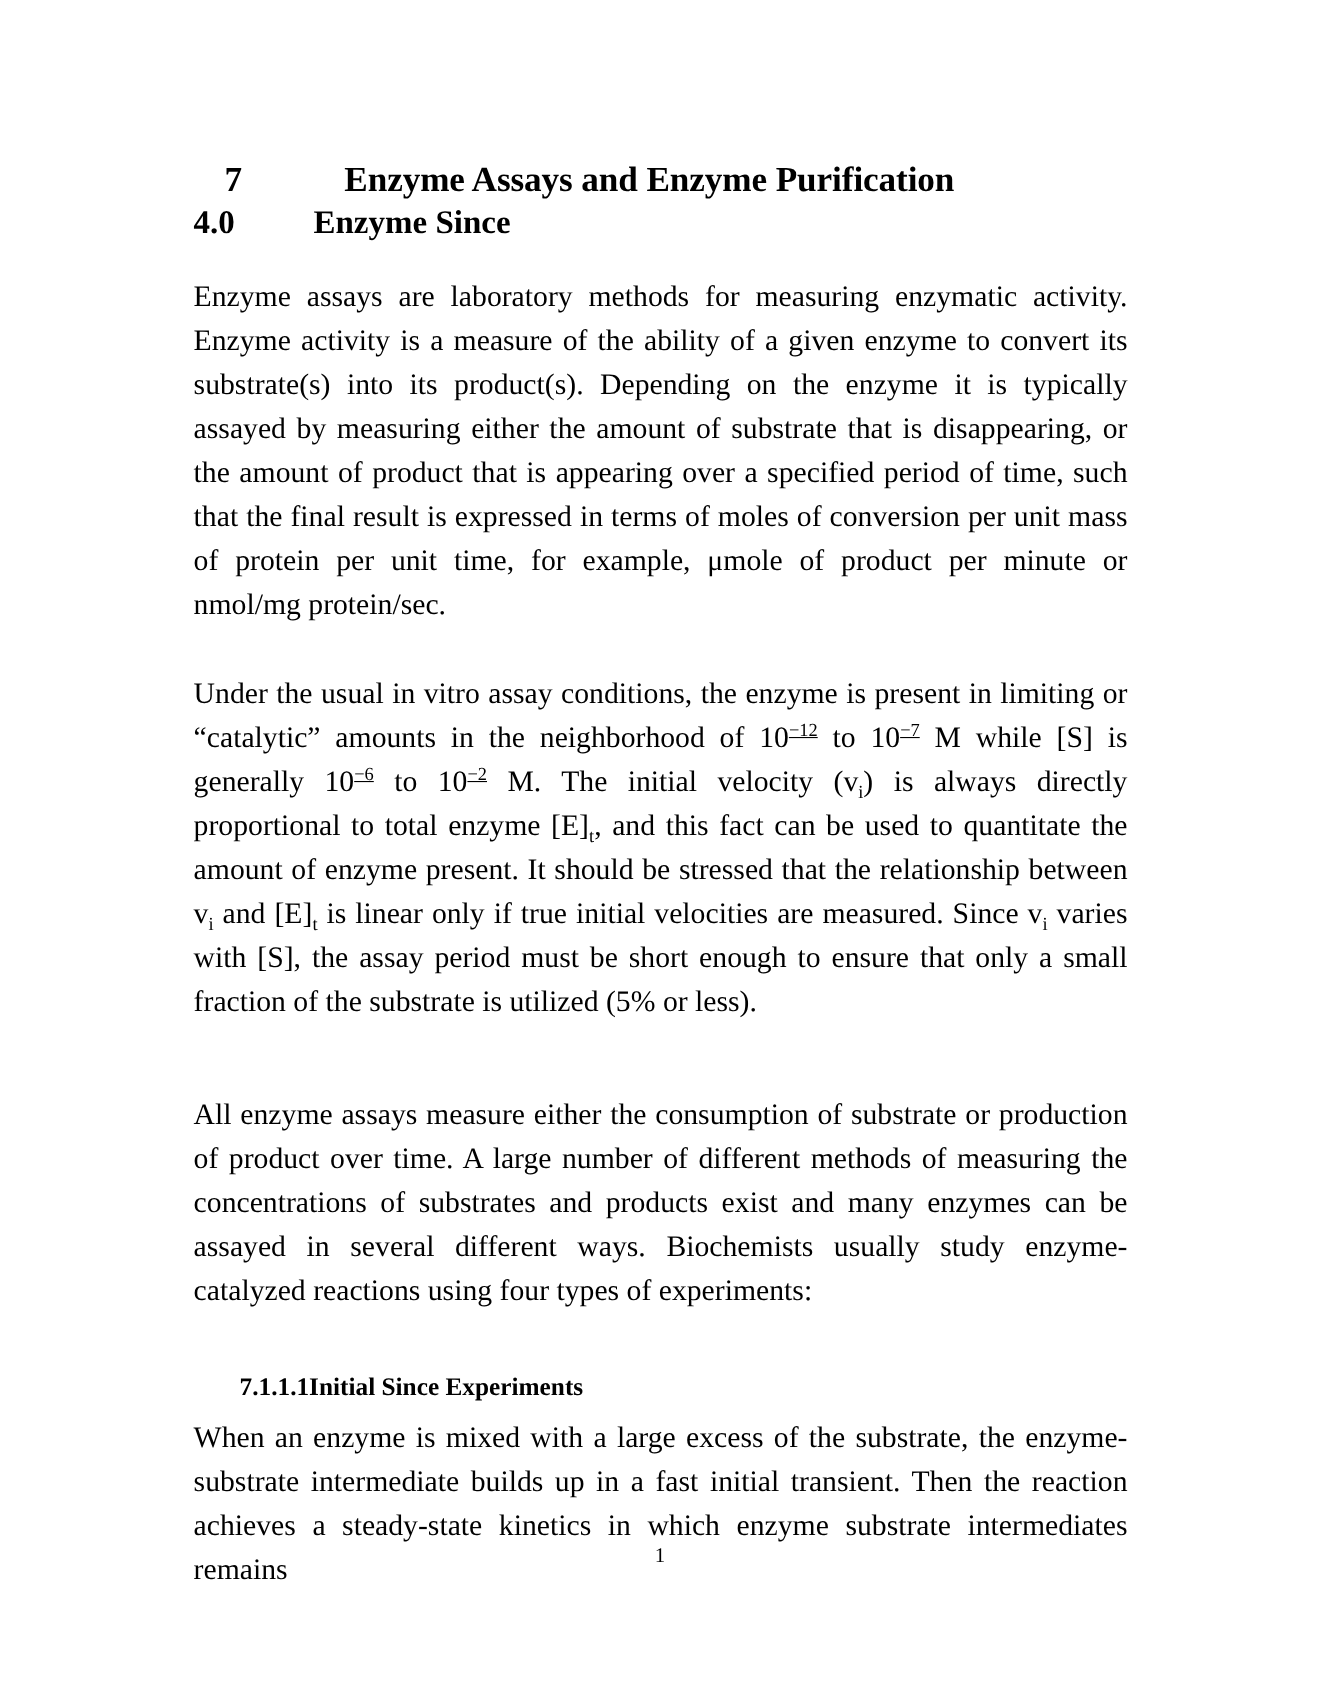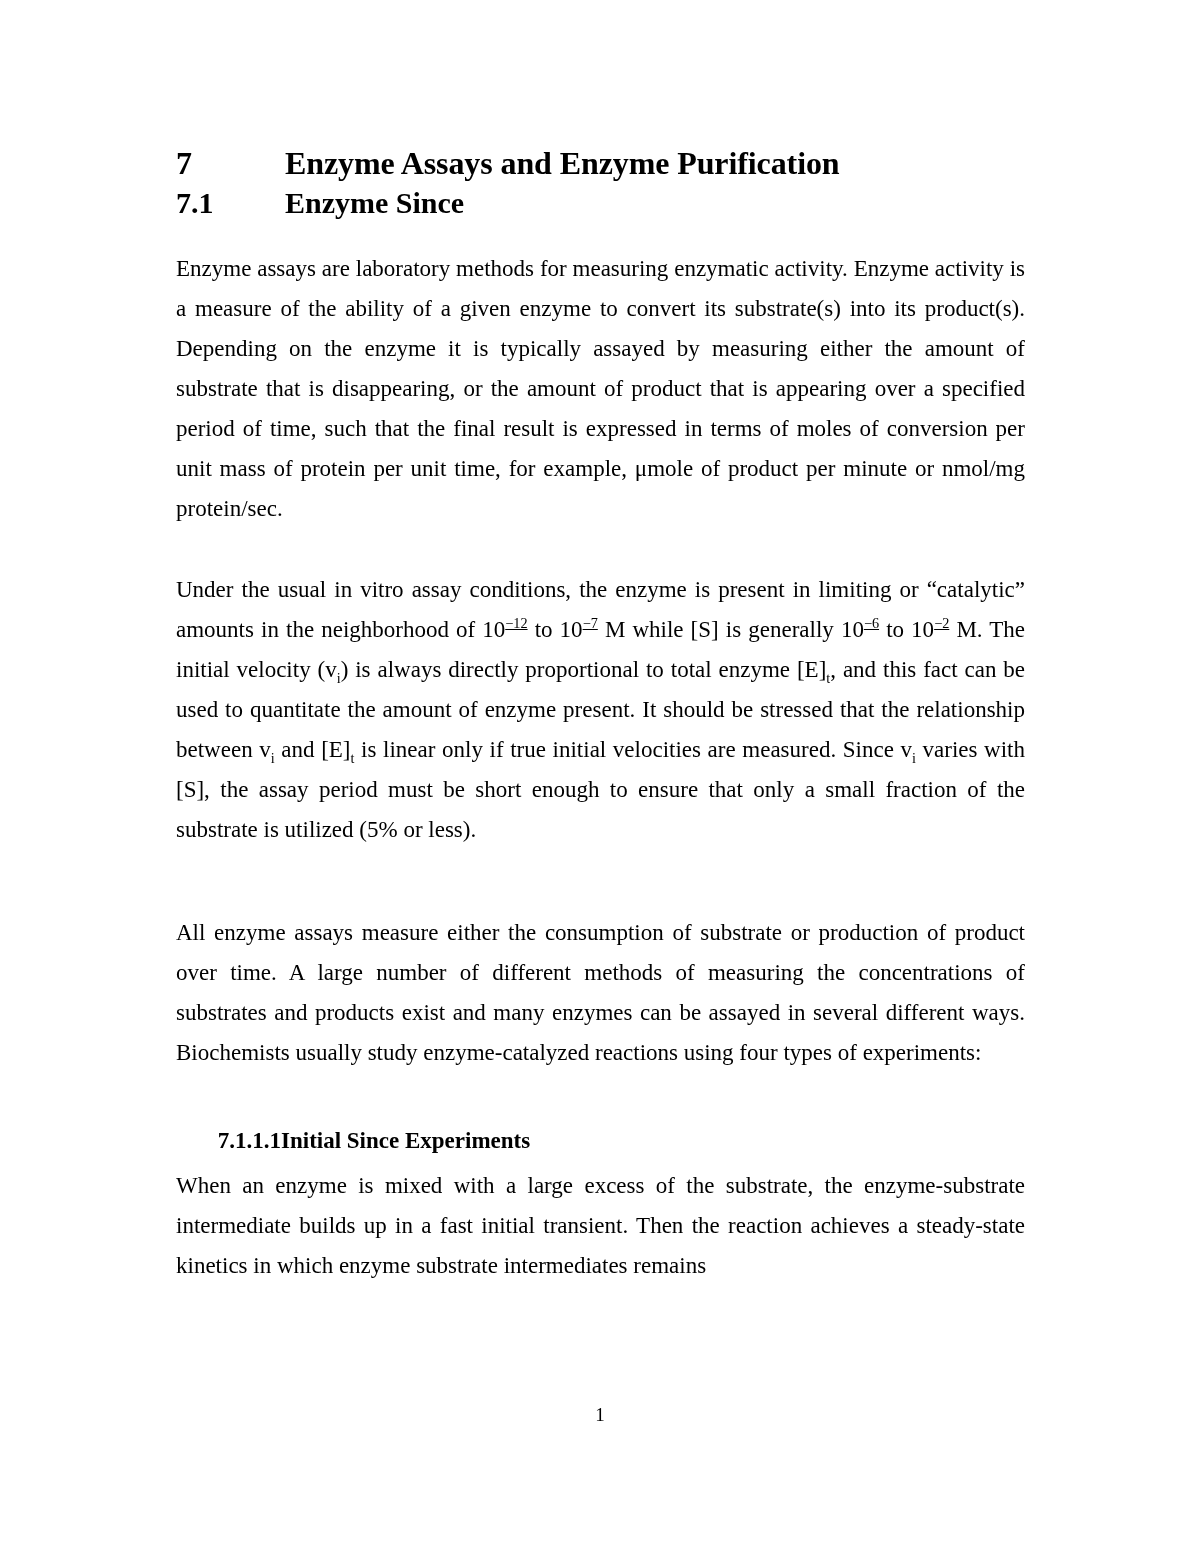--- a/index.html
+++ b/index.html
@@ -25,20 +25,21 @@
   }
 
   
   .h1-row {
     display: block;
     font-weight: bold;
     font-size: 32px;
     line-height: 40px;
     letter-spacing: -0.1px;
     white-space: nowrap;
+    margin-left: 28px;
   }
   .h1-row .num {
     display: inline-block;
     width: 109px;
     vertical-align: baseline;
   }
   .h2-row {
     display: block;
     font-weight: bold;
     font-size: 30px;
@@ -71,21 +72,21 @@
   }
   .h4-row .num {
     display: inline-block;
     width: 105px;
     vertical-align: baseline;
     text-align: right;
   }
 
   
   .para {
-    font-size: 23px;
+    font-size: 27px;
     line-height: 40px;
     text-align: justify;
     text-justify: inter-word;
     margin: 0;
     hyphens: none;
   }
   .para.last-line-left {
     text-align-last: left;
   }
   .it { }
@@ -126,21 +127,21 @@
 
 <div class="page">
 
   <div class="content">
 
     <div class="h1-row">
       <span class="num">7</span><span>Enzyme Assays and Enzyme Purification</span>
     </div>
 
     <div class="h2-row">
-      <span class="num">7.1</span><span>Enzyme Since</span>
+      <span class="num">4.0</span><span>Enzyme Since</span>
     </div>
 
     <div class="sp-h1-to-p"></div>
 
     <p class="para last-line-left">Enzyme assays are laboratory methods for measuring enzymatic activity. Enzyme activity is a measure of the ability of a given enzyme to convert its substrate(s) into its product(s). Depending on the enzyme it is typically assayed by measuring either the amount of substrate that is disappearing, or the amount of product that is appearing over a specified period of time, such that the final result is expressed in terms of moles of conversion per unit mass of protein per unit time, for example, μmole of product per minute or nmol/mg protein/sec.</p>
 
     <div class="sp-p-to-p"></div>
 
     <p class="para last-line-left"><span>Under the usual </span><span class="it">in vitro</span><span> assay conditions, the enzyme is present in limiting or “catalytic” amounts in the neighborhood of 10</span><sup>−12</sup><span> to 10</span><sup>−7</sup><span> </span><span class="it">M</span><span> while [S] is generally 10</span><sup>−6</sup><span> to 10</span><sup>−2</sup><span> </span><span class="it">M</span><span>. The initial velocity (</span><span class="it">v</span><sub>i</sub><span>) is always directly proportional to total enzyme [E]</span><sub>t</sub><span>, and this fact can be used to quantitate the amount of enzyme present. It should be stressed that the relationship between </span><span class="it">v</span><sub>i</sub><span> and [E]</span><sub>t</sub><span> is linear only if true initial velocities are measured. Since </span><span class="it">v</span><sub>i</sub><span> varies with [S], the assay period must be short enough to ensure that only a small fraction of the substrate is utilized (5% or less).</span></p>
 

